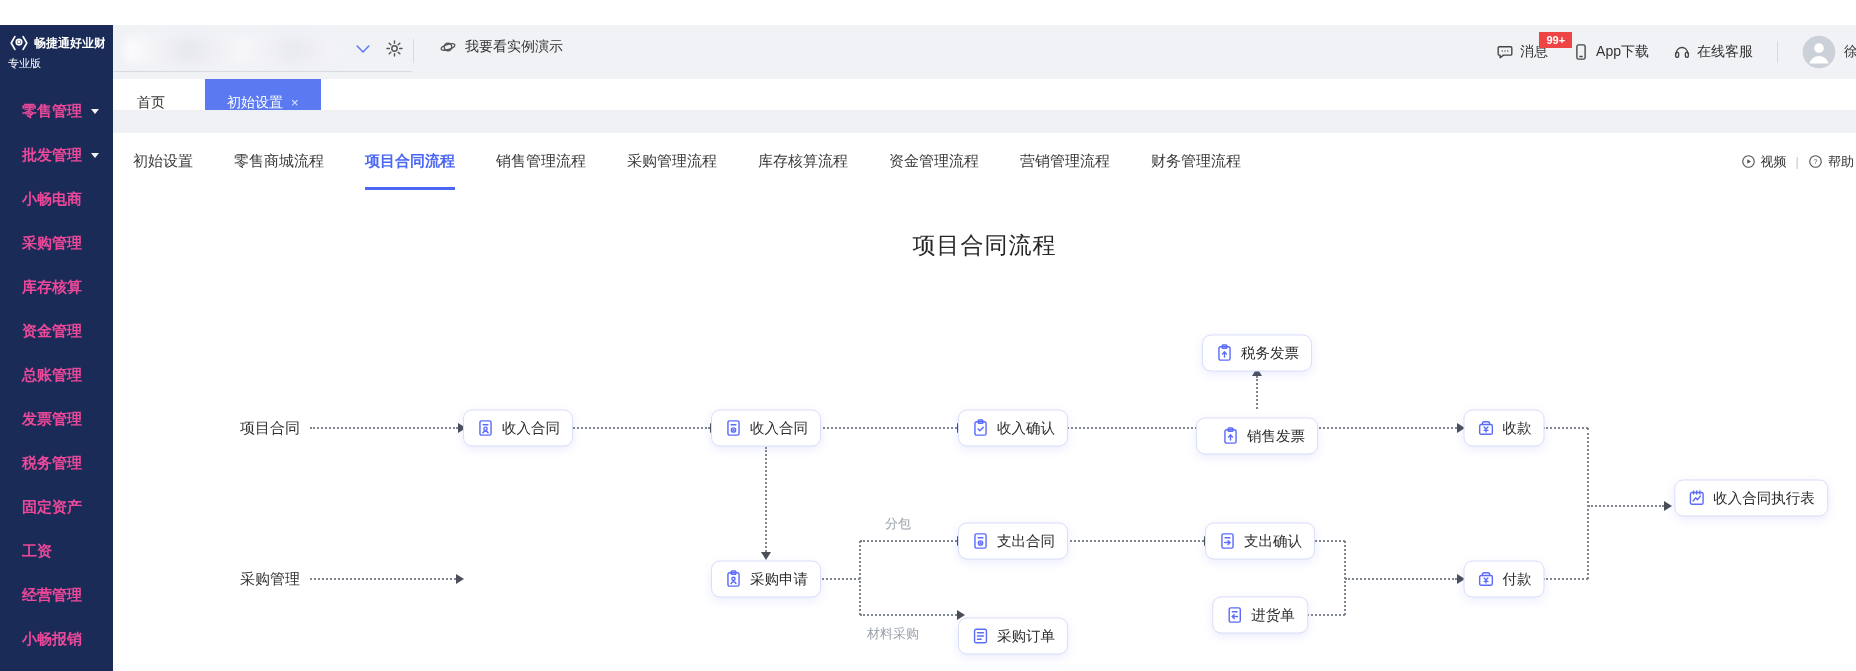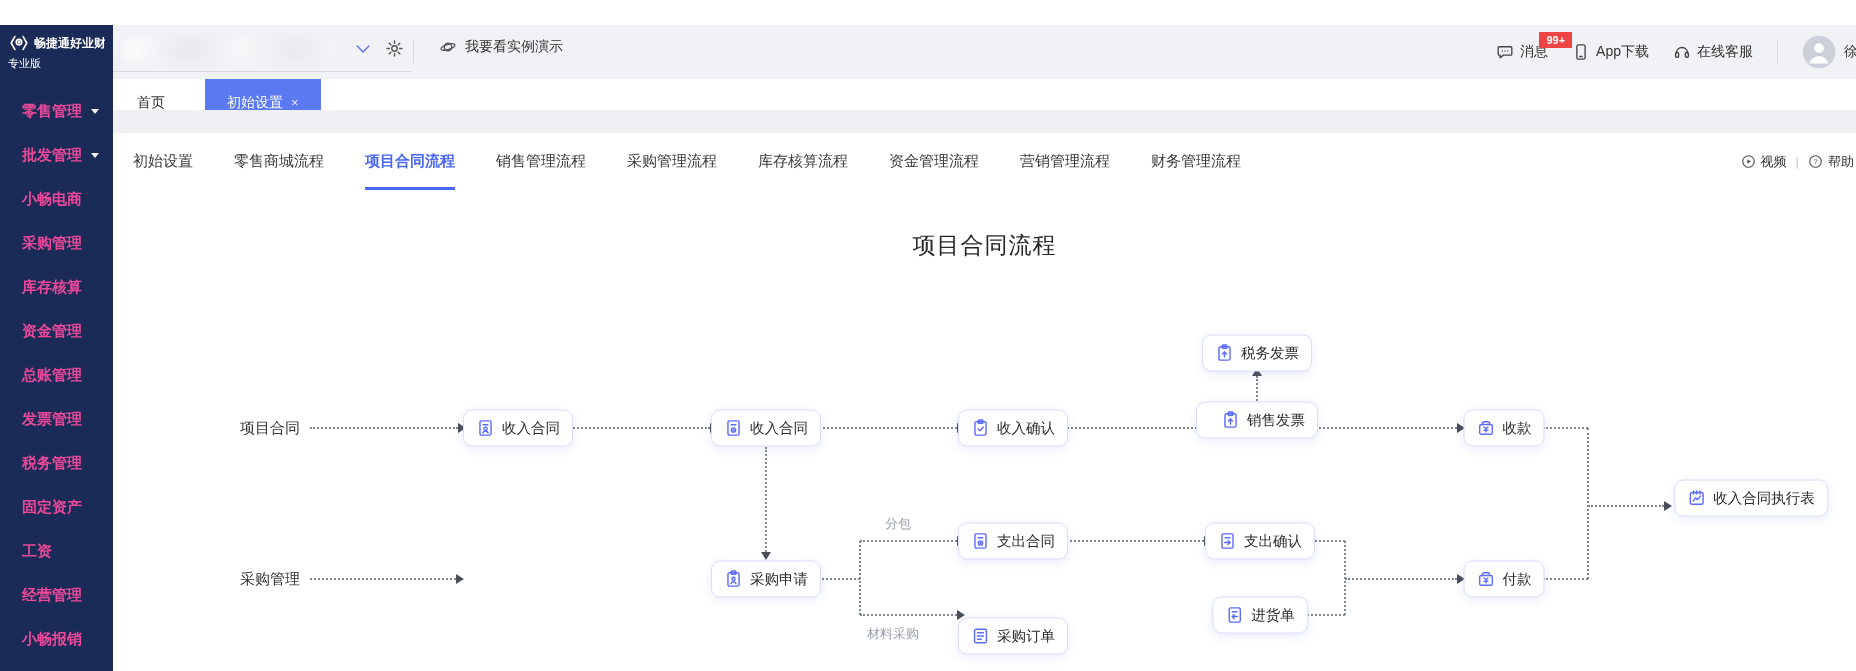--- a/index.html
+++ b/index.html
@@ -325,21 +325,21 @@
       <div class="node" style="left: 1013px; top: 428px;">
         <span>
           <svg viewBox="0 0 24 24" fill="none" stroke="currentColor" stroke-width="1.8" stroke-linecap="round" stroke-linejoin="round" width="19" height="19" style="display: block;">
             <rect x="5" y="4" width="14" height="17" rx="2"></rect>
             <rect x="9" y="2" width="6" height="4" rx="1"></rect>
             <path d="M9 13.2l2.2 2.2 4.3-4.4"></path>
           </svg>
         </span>
         <span>收入确认</span>
       </div>
-      <div class="node" style="left: 1257px; top: 420px; padding-left: 24px;">
+      <div class="node" style="left: 1257px; top: 436px; padding-left: 24px;">
         <span>
           <svg viewBox="0 0 24 24" fill="none" stroke="currentColor" stroke-width="1.8" stroke-linecap="round" stroke-linejoin="round" width="19" height="19" style="display: block;">
             <rect x="5" y="4" width="14" height="17" rx="2"></rect>
             <rect x="9" y="2" width="6" height="4" rx="1"></rect>
             <line x1="12" y1="17" x2="12" y2="10.8"></line>
             <path d="M9.5 13.2L12 10.7l2.5 2.5"></path>
           </svg>
         </span>
         <span>销售发票</span>
       </div>

